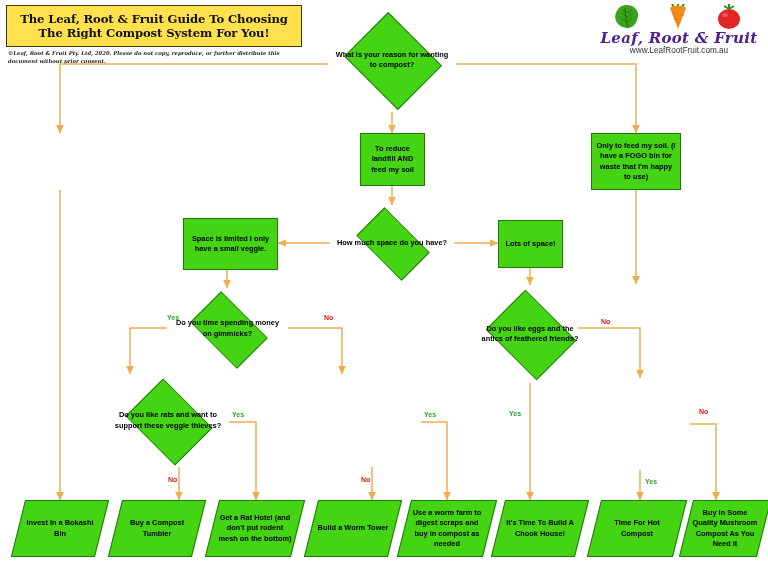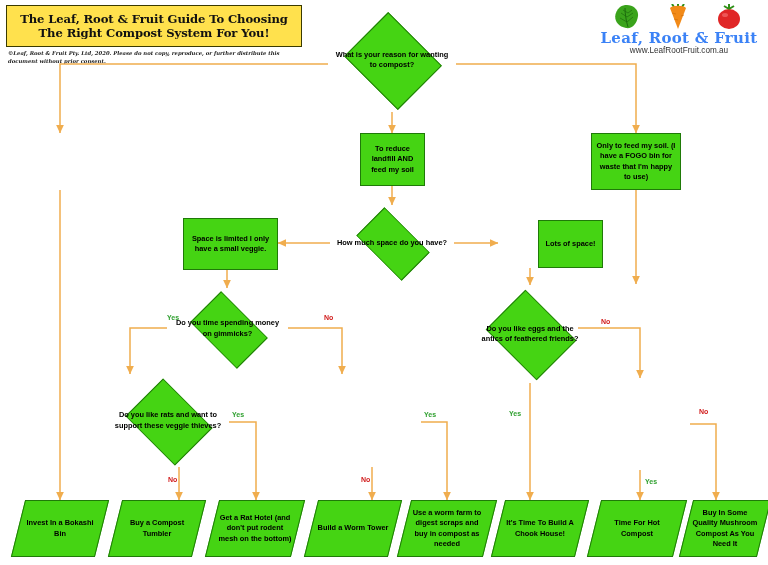--- a/index.html
+++ b/index.html
@@ -72,22 +72,23 @@
   }
   #logo-word {
     position: absolute;
     left: 0;
     top: 25px;
     width: 162px;
     text-align: center;
     font-family: "DejaVu Serif", serif;
     font-weight: bold;
     font-size: 15px;
-    color: #3b82f6;
+    color: #4c1d95;
     letter-spacing: 0.3px;
+    font-style: italic;
   }
   #logo-url {
     position: absolute;
     left: 0;
     top: 42px;
     width: 162px;
     text-align: center;
     font-family: "Liberation Sans", sans-serif;
     font-size: 8.2px;
     color: #333333;
@@ -298,21 +299,21 @@
     <div class="face" style="width:62px; height:62px; margin-left:-31px; margin-top:-31px; transform: rotate(45deg) scale(1.0,0.62);"></div>
     <div class="lbl">
         <span>How much space do you have?</span>
       </div>
   </div>
 
   <div class="node rect" style="left:183px; top:218px; width:95px; height:52px;">
     <div class="lbl">Space is limited I only have a small veggie.</div>
   </div>
 
-  <div class="node rect" style="left:498px; top:220px; width:65px; height:48px;margin-left:40px;">
+  <div class="node rect" style="left:498px; top:220px; width:65px; height:48px;">
     <div class="lbl">Lots of space!</div>
   </div>
 
   <div class="diamond" style="left:167px; top:288px; width:121px; height:81px;">
     <div class="face" style="width:64px; height:64px; margin-left:-32px; margin-top:-32px; transform: rotate(45deg) scale(1.0,0.66);"></div>
     <div class="lbl">
         <span>Do you time spending money on gimmicks?</span>
       </div>
   </div>
   <div class="edge-label yes" style="left:167px; top:314px;">Yes</div>

